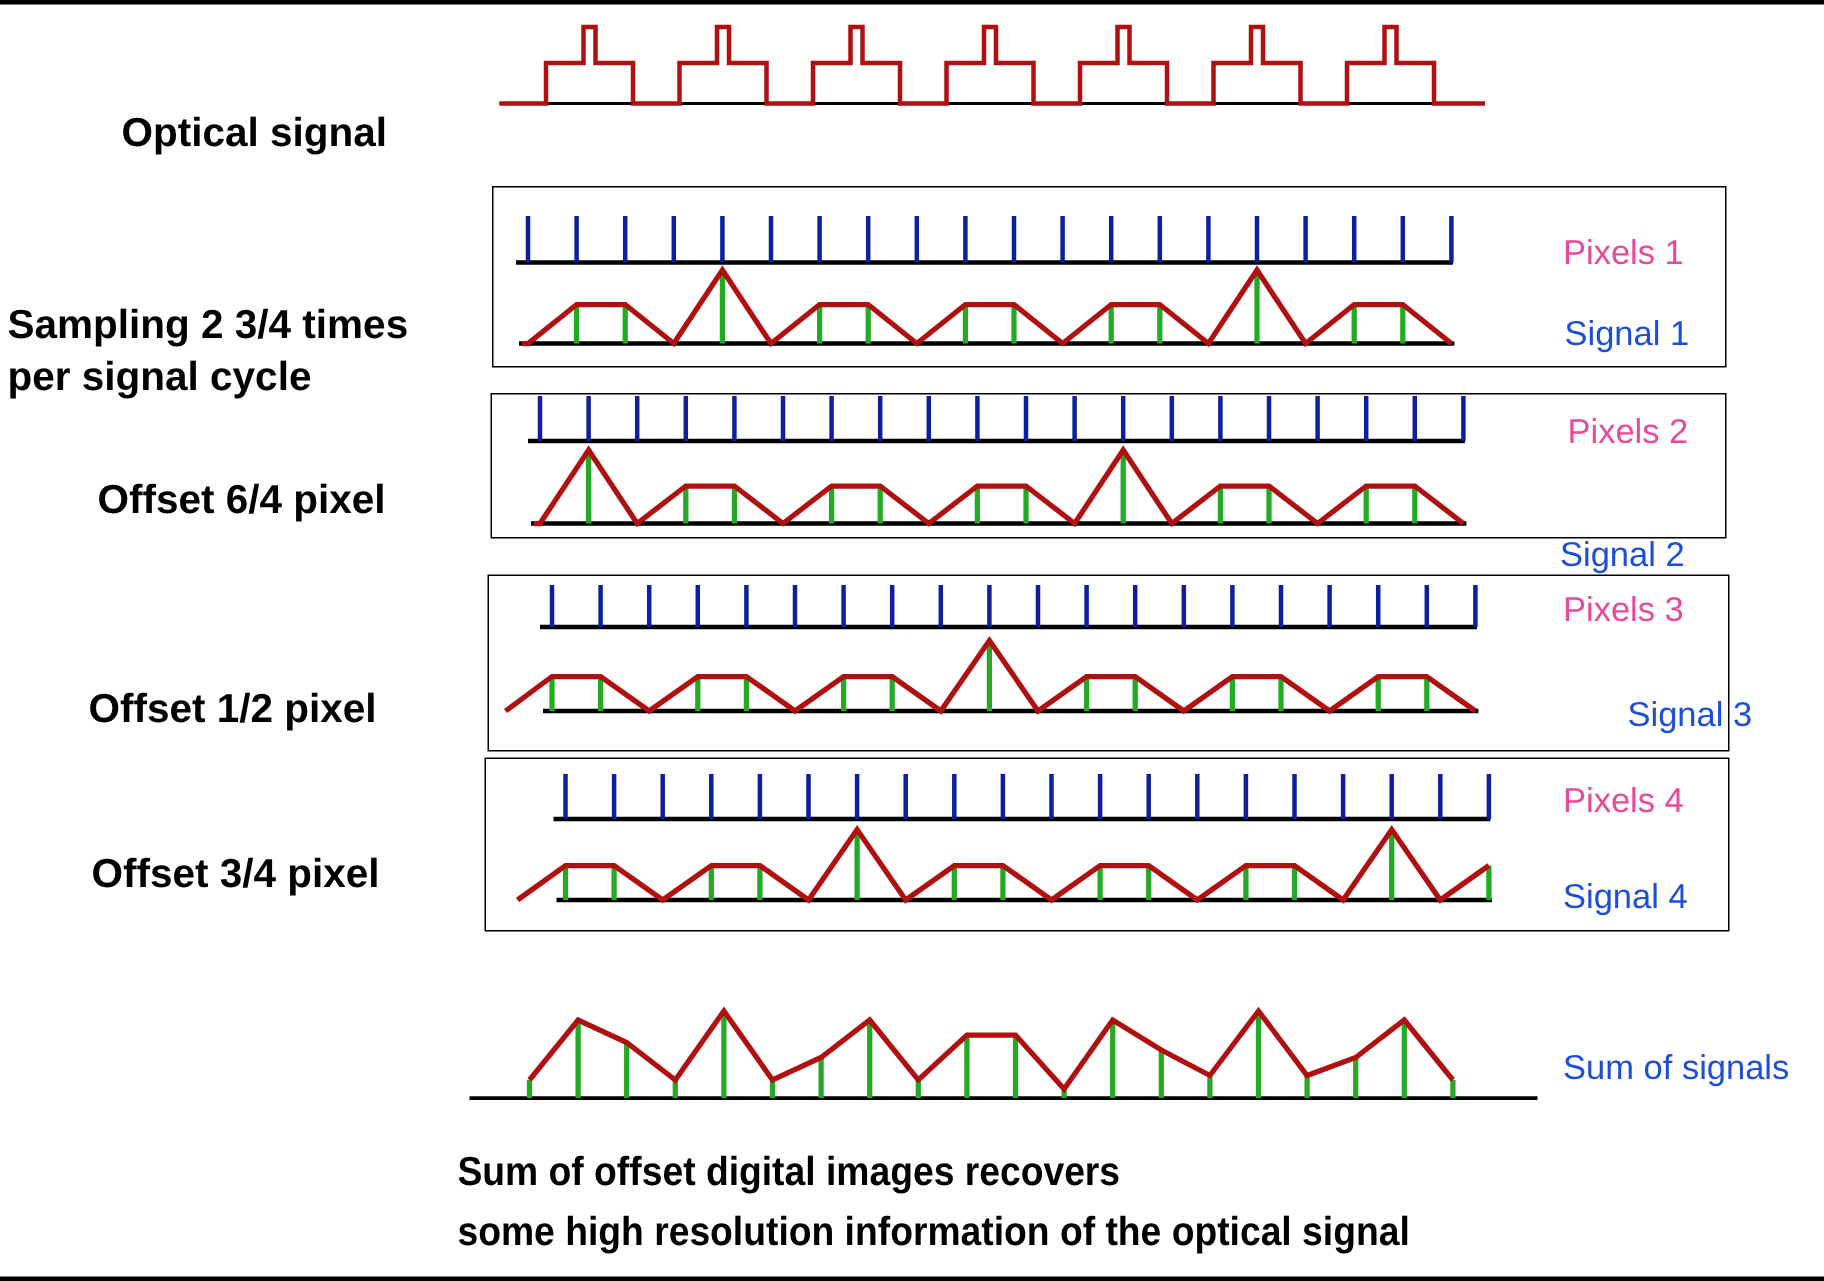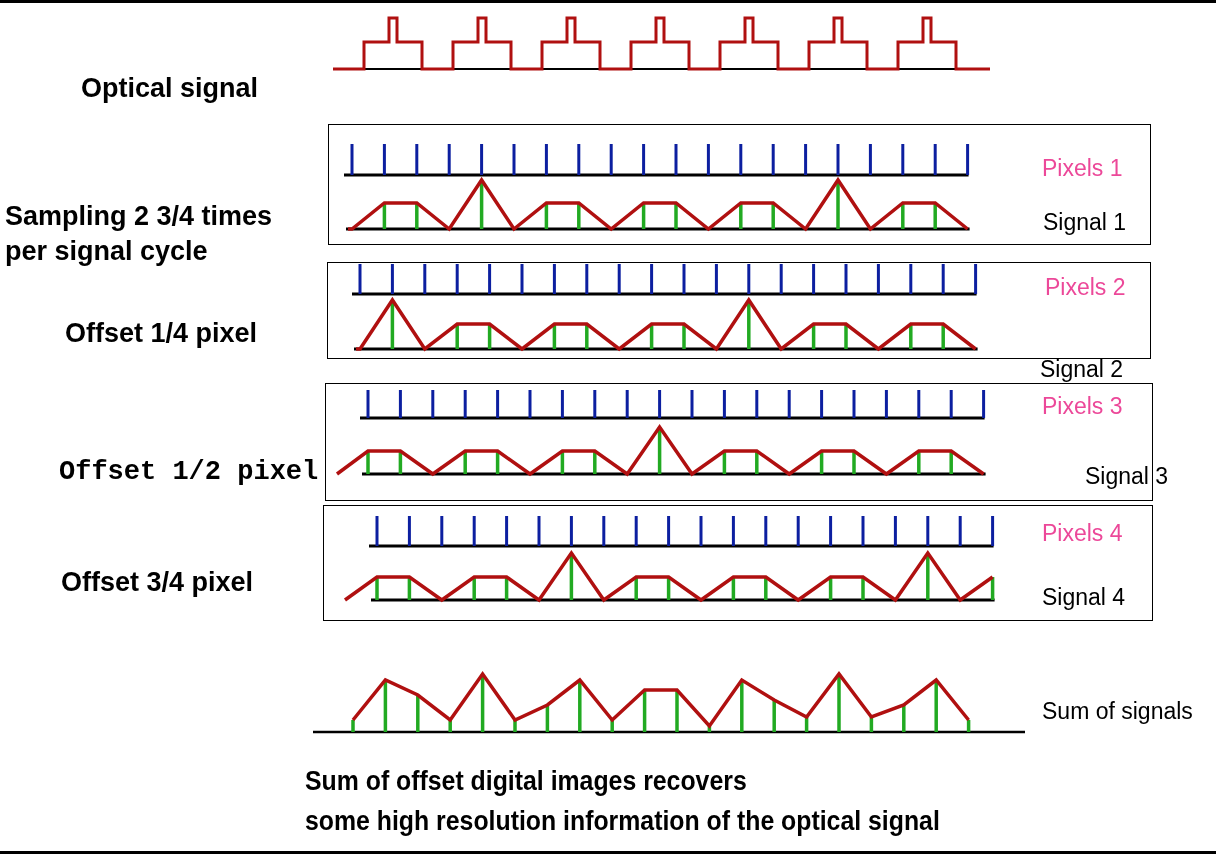--- a/index.html
+++ b/index.html
@@ -2,21 +2,21 @@
 <html><head>
 <meta charset="utf-8">
 <style>
   html, body { margin: 0; padding: 0; background: #ffffff; }
   body { width: 1216px; height: 854px; position: relative; overflow: hidden; font-family: "Liberation Sans", sans-serif; }
   .frame-line { position: absolute; left: 0; width: 1216px; height: 3px; background: #000; }
   .lbl { position: absolute; font-weight: bold; color: #000; font-family: "Liberation Sans", sans-serif; white-space: nowrap; margin-top: 31px; }
   .lbl-big { font-size: 27px; line-height: 34px; }
   .rlbl { position: absolute; font-size: 23px; white-space: nowrap; font-family: "Liberation Sans", sans-serif; }
   .blue { color: #ec4899; }
-  .red { color: #000000; text-align: right; }
+  .red { color: #1d4ed8; text-align: right; }
   .panel { position: absolute; border: 1.5px solid #000; box-sizing: border-box; }
   svg#diagram { position: absolute; left: 0; top: 0; }
   .caption { position: absolute; left: 305px; font-weight: bold; font-size: 27px; color: #000; white-space: nowrap; transform-origin: left top; transform: scaleX(0.92); font-family: "Liberation Sans", sans-serif; }
 </style>
 </head>
 <body>
 
 <div class="frame-line" style="top:0;"></div>
 <div class="frame-line" style="top:851px;"></div>
 
@@ -190,22 +190,22 @@
     <line x1="871.4" y1="717" x2="871.4" y2="732" stroke="#22aa22" stroke-width="3.5" stroke-linecap="butt"></line>
     <line x1="903.8" y1="705" x2="903.8" y2="732" stroke="#22aa22" stroke-width="3.5" stroke-linecap="butt"></line>
     <line x1="936.1999999999999" y1="680" x2="936.1999999999999" y2="732" stroke="#22aa22" stroke-width="3.5" stroke-linecap="butt"></line>
     <line x1="968.6" y1="720" x2="968.6" y2="732" stroke="#22aa22" stroke-width="3.5" stroke-linecap="butt"></line>
     <polyline points="353,720 385.4,680 417.8,695 450.2,720 482.6,674 515,720 547.4,705 579.8,680 612.2,720 644.5999999999999,690 677,690 709.4,726 741.8,680 774.2,700 806.5999999999999,717 839,674 871.4,717 903.8,705 936.1999999999999,680 968.6,720" fill="none" stroke="#b01010" stroke-width="3.5" stroke-linejoin="miter"></polyline>
   </svg>
 
 <div class="lbl lbl-big" style="left:81px;top:40px;">Optical signal</div>
 <div class="lbl lbl-big" style="left:5px;top:168px;">Sampling 2 3/4 times</div>
 <div class="lbl lbl-big" style="left:5px;top:203px;">per signal cycle</div>
-<div class="lbl lbl-big" style="left:65px;top:285px;">Offset 1/4 pixel</div>
-<div class="lbl lbl-big" style="left:59px;top:424px;font-family:Liberation Mono, monospace;">Offset 1/2 pixel</div>
+<div class="lbl lbl-big" style="left:65px;top:285px;">Offset 6/4 pixel</div>
+<div class="lbl lbl-big" style="left:59px;top:424px;">Offset 1/2 pixel</div>
 <div class="lbl lbl-big" style="left:61px;top:534px;">Offset 3/4 pixel</div>
 
 <div class="rlbl blue" style="left:1042px;top:155px;">Pixels 1</div>
 <div class="rlbl red" style="left:1043px;top:209px;">Signal 1</div>
 <div class="rlbl blue" style="left:1045px;top:274px;">Pixels 2</div>
 <div class="rlbl red" style="left:1040px;top:334px;margin-top:22px;">Signal 2</div>
 <div class="rlbl blue" style="left:1042px;top:393px;text-align:right;">Pixels 3</div>
 <div class="rlbl red" style="left:1043px;top:463px;margin-left:42px;">Signal 3</div>
 <div class="rlbl blue" style="left:1042px;top:520px;">Pixels 4</div>
 <div class="rlbl red" style="left:1042px;top:584px;">Signal 4</div>

